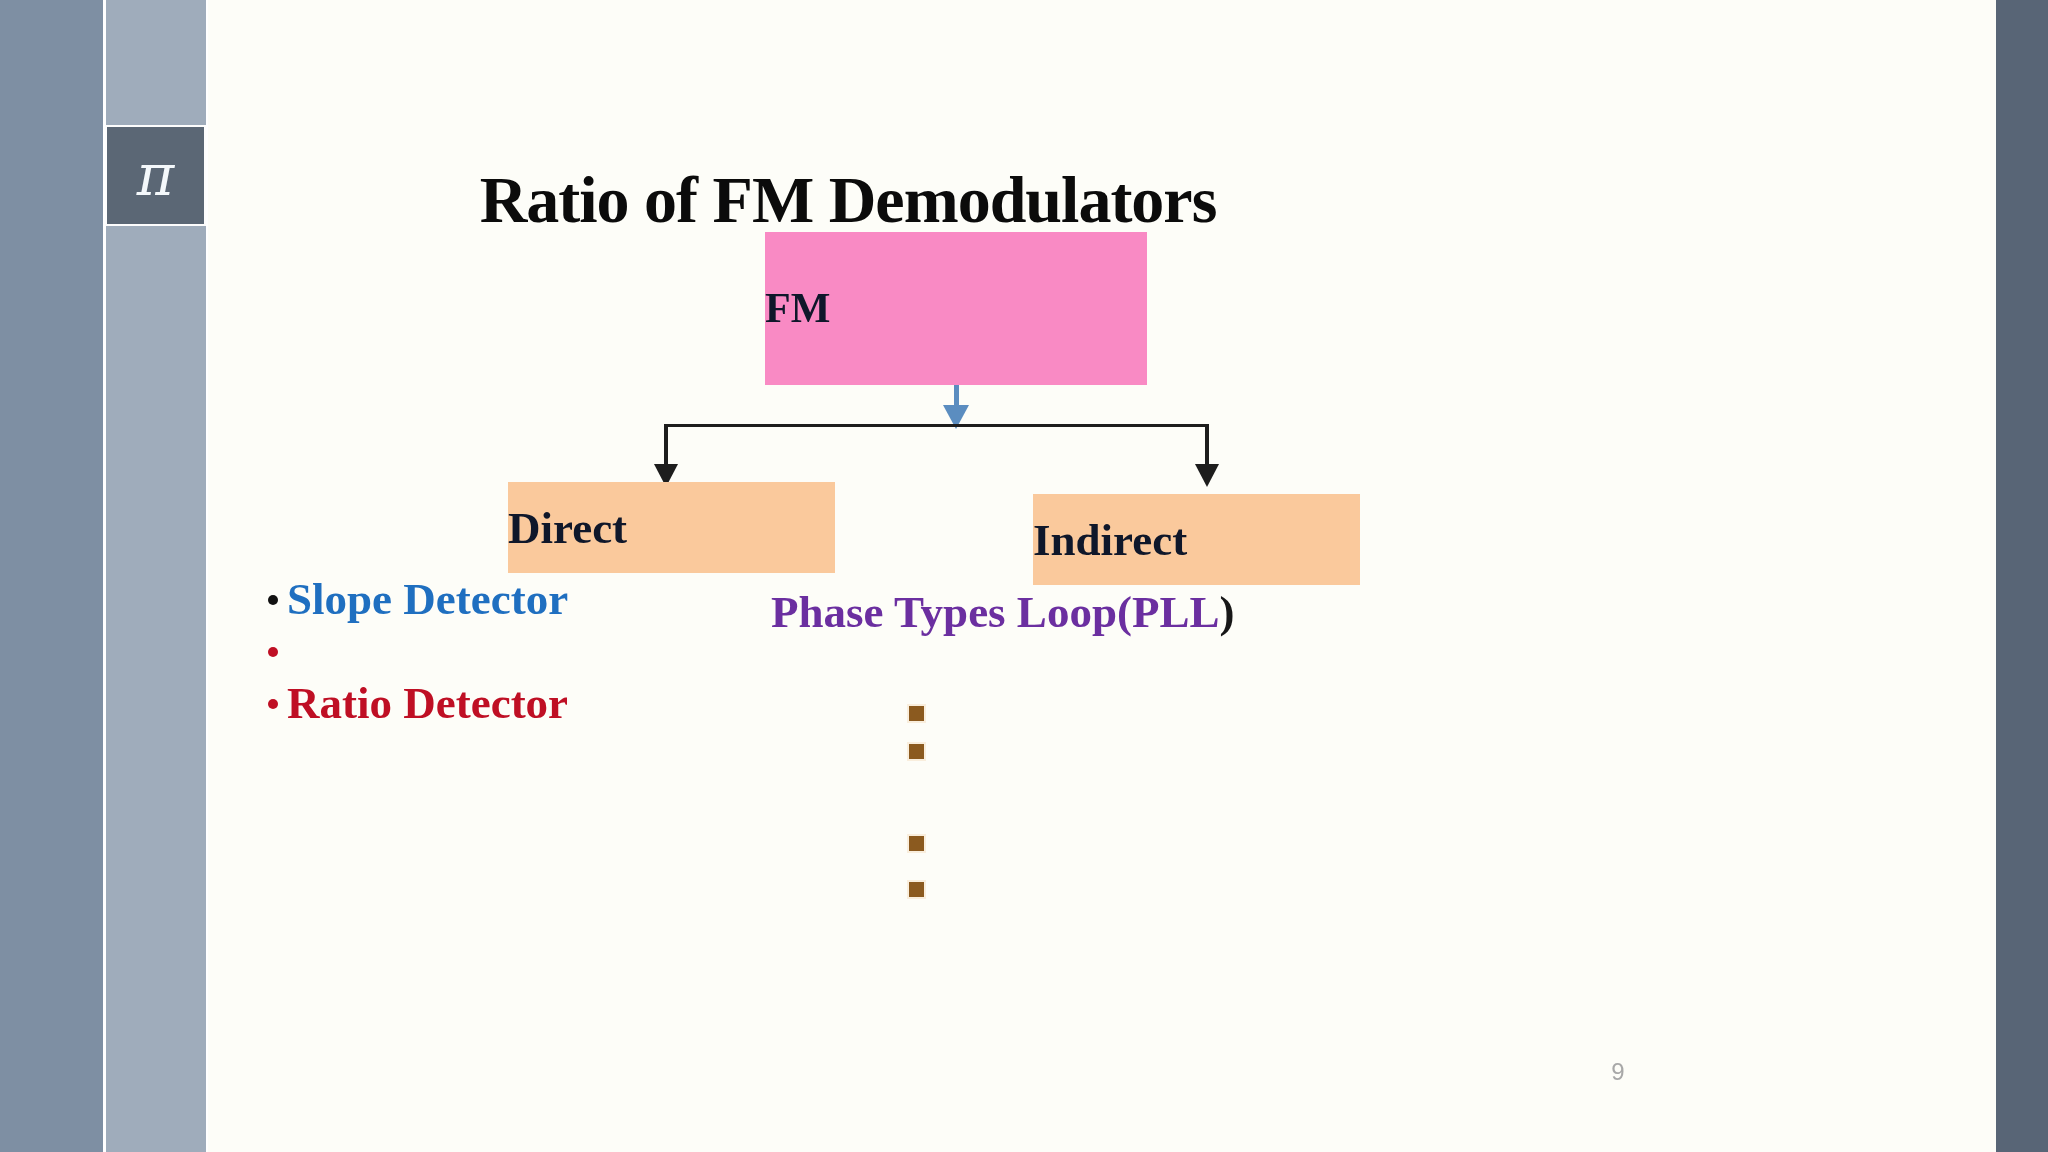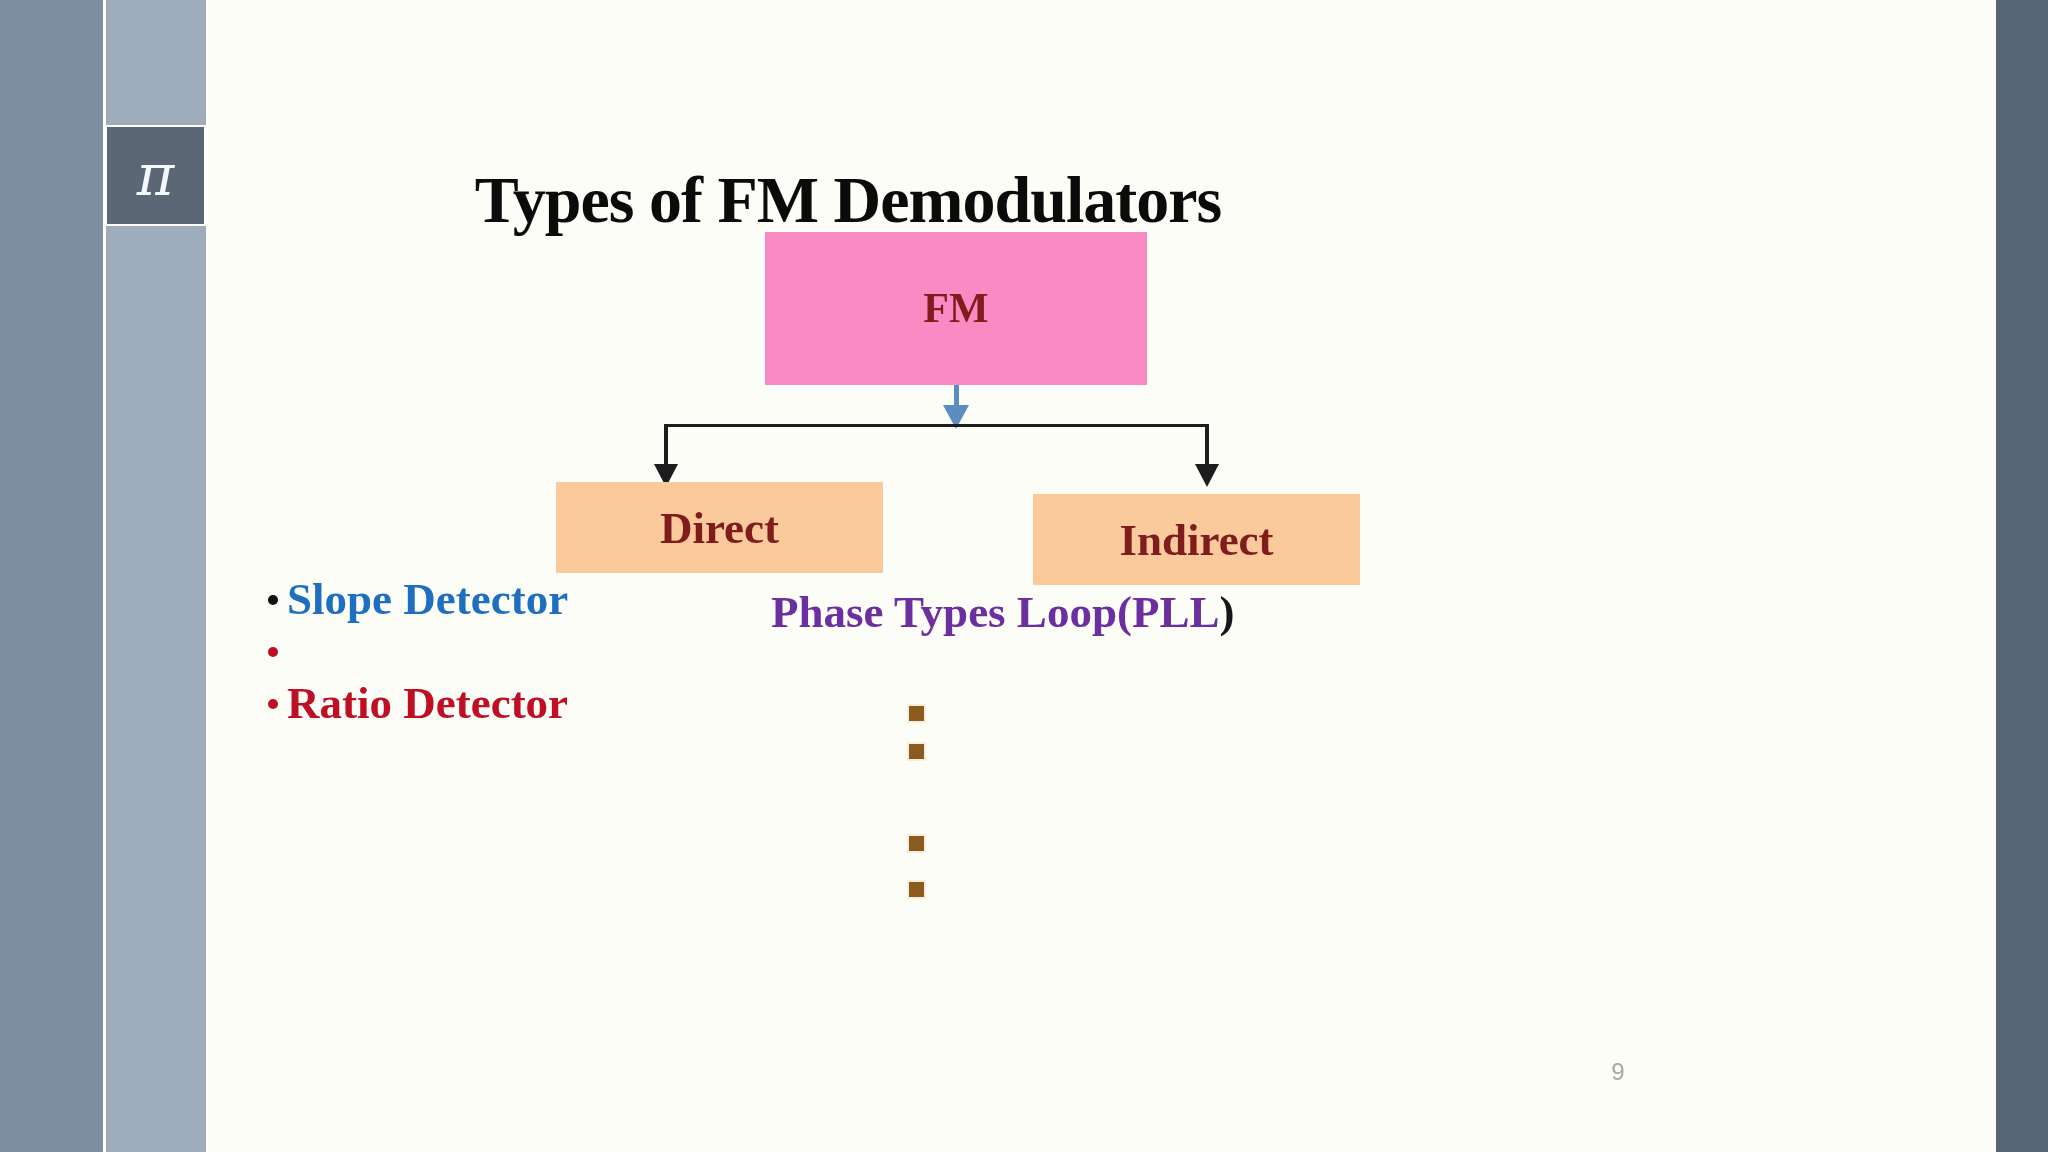--- a/index.html
+++ b/index.html
@@ -88,46 +88,46 @@
     letter-spacing: -1px;
     color: #0b0b0b;
     white-space: nowrap;
   }
 
   
   .node {
     position: absolute;
     box-sizing: border-box;
     display: flex;
-    flex-direction: row;
-    align-items: center;
+    flex-direction: column;
+    align-items: flex-start;
     justify-content: center;
     font-family: "Liberation Serif", "DejaVu Serif", serif;
     font-weight: bold;
-    color: #7f1d1d;
+    color: #0f172a;
     text-align: center;
   }
   .node-root {
     left: 557px;
     top: 232px;
     width: 382px;
     height: 153px;
     background: #f98ac4;
     font-size: 42px;
     line-height: 1.22;
   }
   .node-root .ln { display: block; }
   .node-branch {
     top: 482px;
     width: 327px;
     height: 91px;
     background: #fac99c;
     font-size: 45px;
   }
-  .node-direct   { left: 300px; margin-left: 48px; }
+  .node-direct   { left: 300px; }
   .node-indirect { left: 825px; margin-top: 12px; }
 
   
   .conn {
     position: absolute;
     background: #1d1d1d;
   }
   
   .stem-blue {
     position: absolute;
@@ -247,21 +247,21 @@
 <body>
 
 <div id="slide">
 
   <div class="rail-outer"></div>
   <div class="rail-inner"></div>
   <div class="pi-badge">π</div>
 
   <div class="canvas">
 
-    <h1 class="slide-title">Types of FM Demodulators</h1>
+    <h1 class="slide-title">Ratio of FM Demodulators</h1>
 
     <div class="node node-root">
       <span class="ln">FM</span>
     </div>
 
     <div class="stem-blue"></div>
     <div class="stem-blue-head"></div>
     <div class="conn bus"></div>
     <div class="conn bus2"></div>
     <div class="conn drop drop-left"></div>

